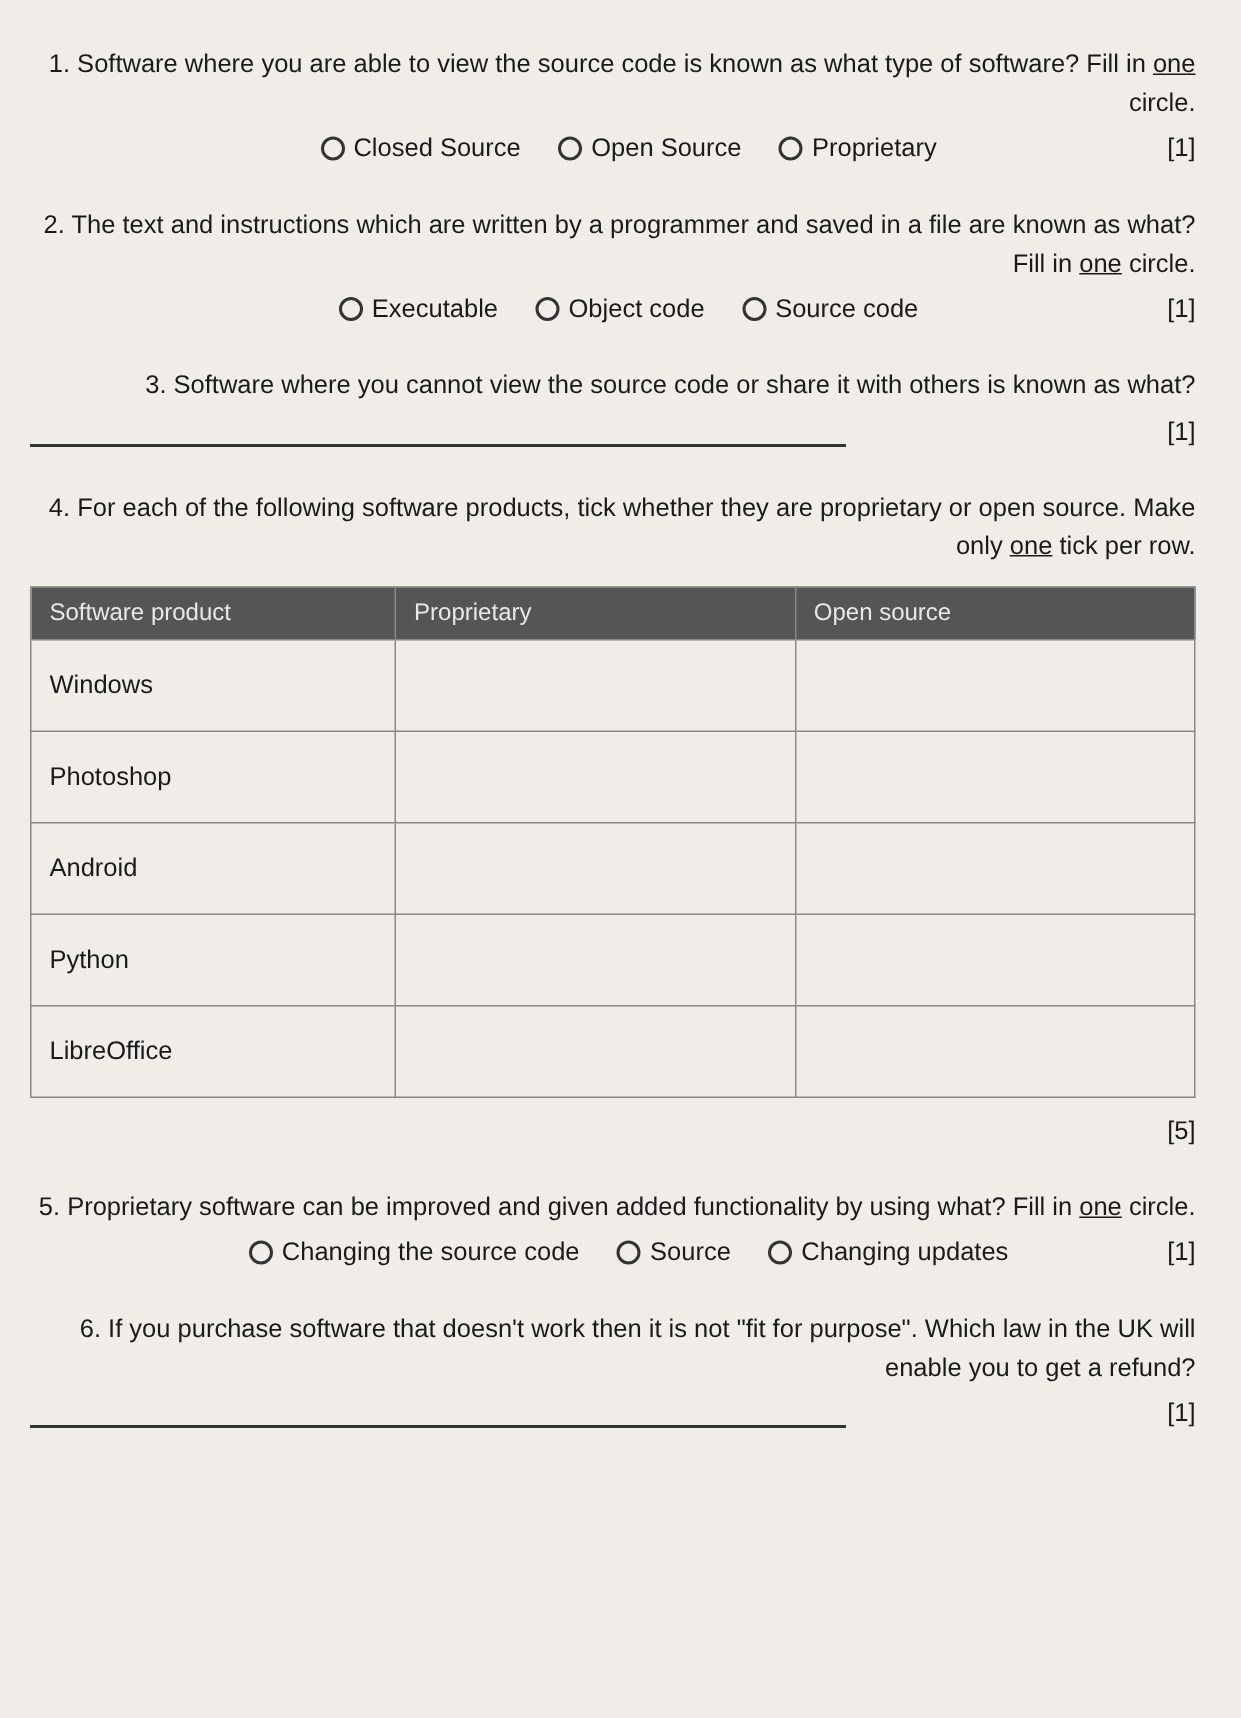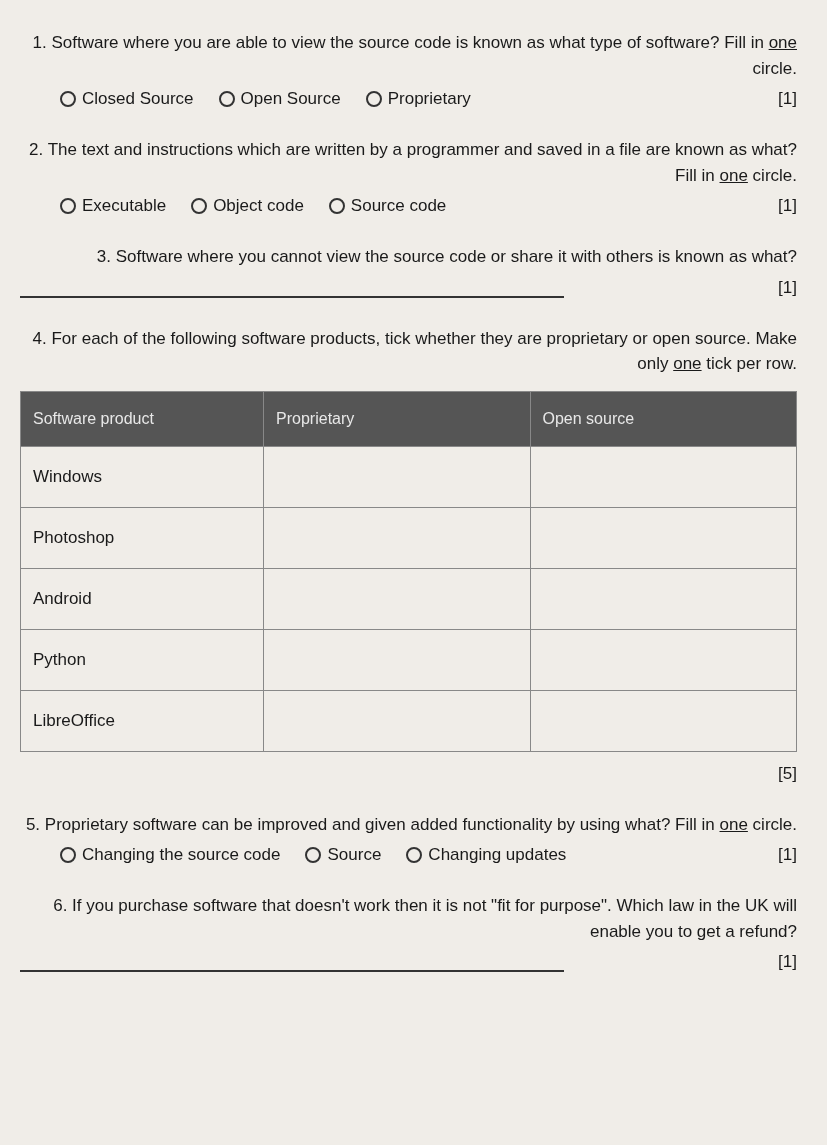--- a/index.html
+++ b/index.html
@@ -73,21 +73,21 @@
       width: 100%;
       border-collapse: collapse;
       margin: 14px 0;
     }
 
     .software-table th {
       background-color: #555;
       color: #e8e8e8;
       font-weight: normal;
       font-size: 16px;
-      padding: 18px 12px;
+      padding: 8px 12px;
       text-align: left;
       border: 1px solid #888;
     }
 
     .software-table td {
       border: 1px solid #888;
       padding: 20px 12px;
       font-size: 17px;
       height: 38px;
     }
@@ -112,20 +112,21 @@
       align-items: center;
       justify-content: space-between;
     }
 
     .q1-options {
       display: flex;
       align-items: center;
       gap: 25px;
       padding-left: 40px;
       flex: 1;
+      justify-content: center;
     }
   </style>
 </head>
 <body>
 
 <div class="question-block">
   <div class="question-text">
     <span>1</span>. Software where you are able to view the source code is known as what type of software? Fill in <u>one</u> circle.
   </div>
   <div class="q1-row">

